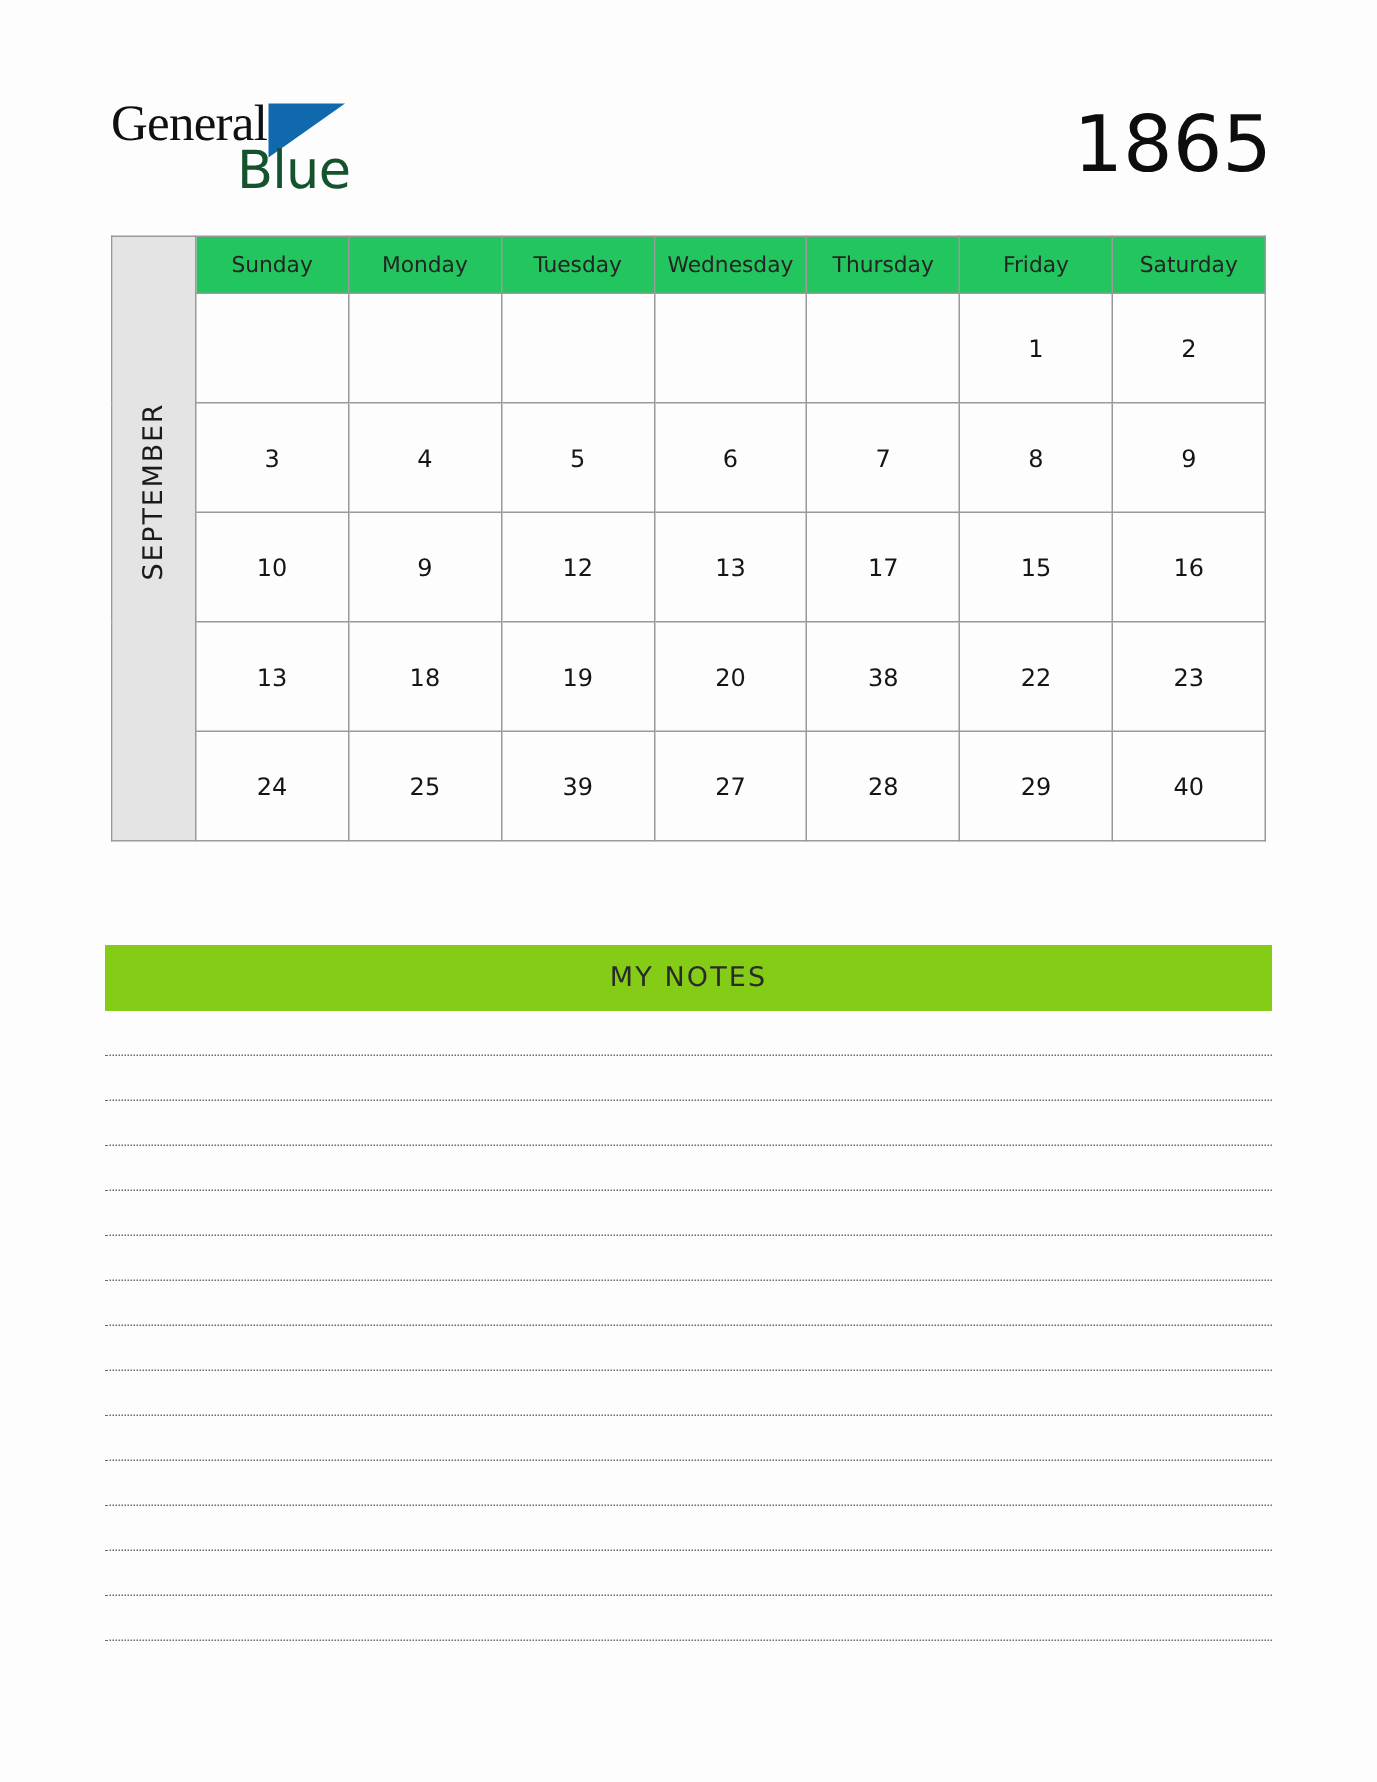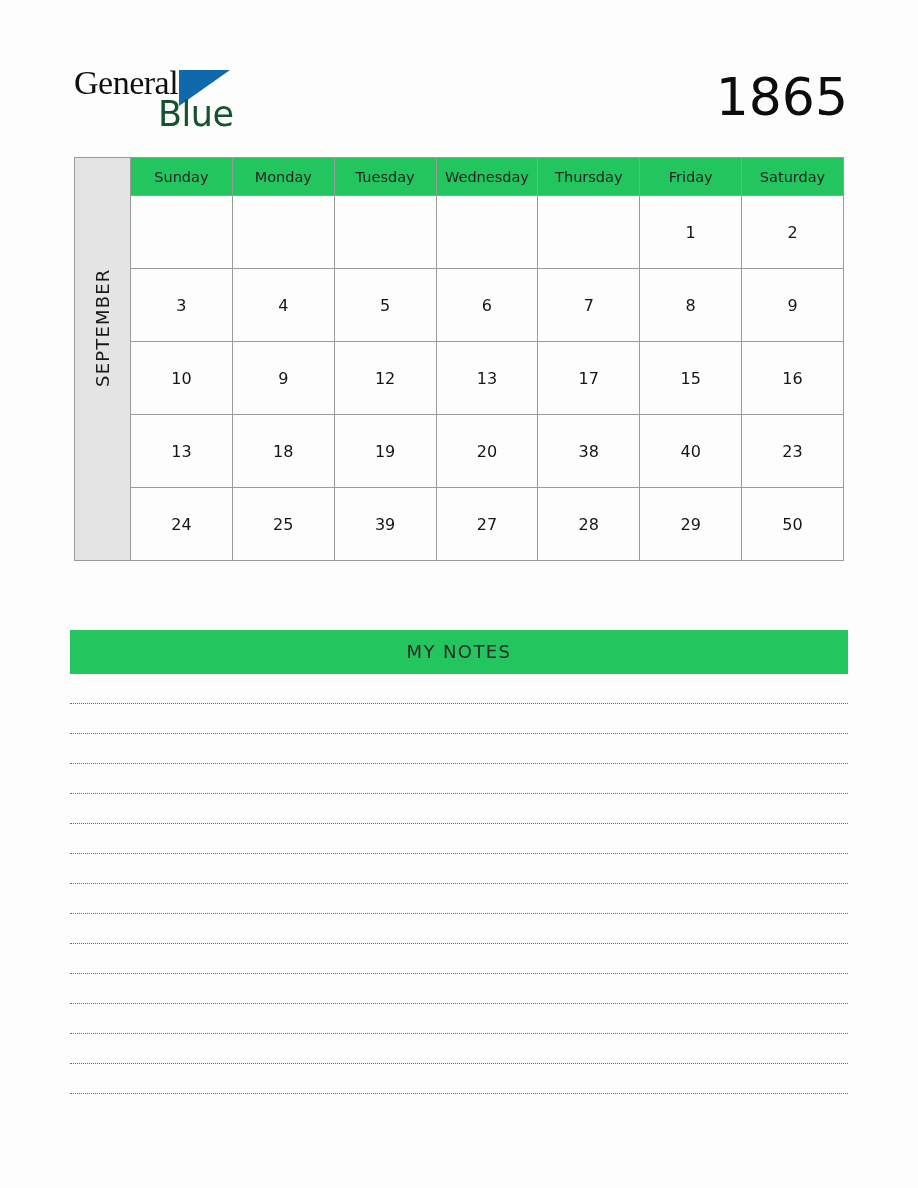--- a/index.html
+++ b/index.html
@@ -128,21 +128,21 @@
 
   
   .notes {
     position: absolute;
     left: 70px;
     top: 630px;
     width: 778px;
   }
   .notes-header {
     height: 44px;
-    background: #22c55e;
+    background: #84cc16;
     text-align: center;
     line-height: 44px;
     font-size: 18px;
     letter-spacing: 1.4px;
     color: #2a2a2a;
   }
   .notes-lines {
     padding: 0;
     margin: 0;
   }
@@ -210,32 +210,32 @@
       <td class="day">15</td>
       <td class="day">16</td>
     </tr>
 
     <tr>
       <td class="day">13</td>
       <td class="day">18</td>
       <td class="day">19</td>
       <td class="day">20</td>
       <td class="day">38</td>
-      <td class="day">40</td>
+      <td class="day">22</td>
       <td class="day">23</td>
     </tr>
 
     <tr>
       <td class="day">24</td>
       <td class="day">25</td>
       <td class="day">39</td>
       <td class="day">27</td>
       <td class="day">28</td>
       <td class="day">29</td>
-      <td class="day">50</td>
+      <td class="day">40</td>
     </tr>
   </tbody>
 </table>
 
 <div class="notes">
   <div class="notes-header">MY NOTES</div>
   <div class="notes-lines" id="notes-lines">
       <div class="note-line"></div>
       <div class="note-line"></div>
       <div class="note-line"></div>

